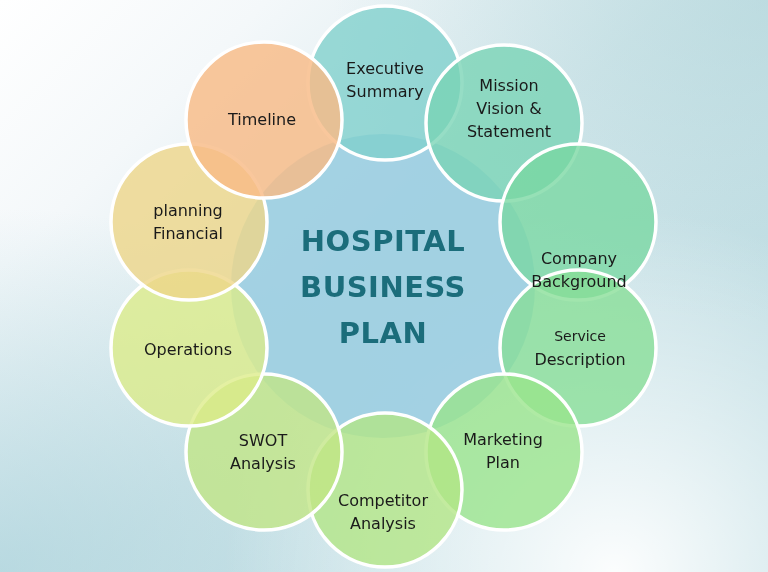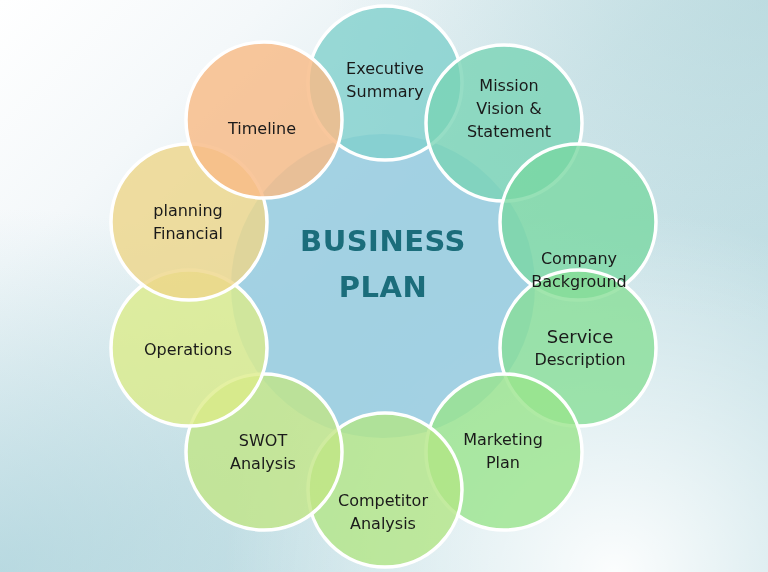--- a/index.html
+++ b/index.html
@@ -63,39 +63,40 @@
   </g>
   <g>
     <circle cx="189" cy="222" r="78" fill="#eed688" fill-opacity="0.8" stroke="#ffffff" stroke-width="3.5"></circle>
   </g>
   <g>
     <circle cx="264" cy="120" r="78" fill="#f8bb86" fill-opacity="0.82" stroke="#ffffff" stroke-width="3.5"></circle>
   </g>
 </svg>
 
 <div class="center-label">
+  <div>HOSPITAL</div>
   <div>BUSINESS</div>
   <div>PLAN</div>
 </div>
 
 <div class="node-label" style="left:385px; top:80px;">
   <div>Executive</div>
   <div>Summary</div>
 </div>
 <div class="node-label" style="left:509px; top:108px;">
   <div>Mission</div>
   <div>Vision &amp;</div>
   <div>Statement</div>
 </div>
 <div class="node-label" style="left:579px; top:222px;margin-top:48px;">
   <div>Company</div>
   <div>Background</div>
 </div>
 <div class="node-label" style="left:580px; top:348px;">
-  <div style="font-size:18px;">Service</div>
+  <div style="font-size:14px;">Service</div>
   <div>Description</div>
 </div>
 <div class="node-label" style="left:503px; top:451px;">
   <div>Marketing</div>
   <div>Plan</div>
 </div>
 <div class="node-label" style="left:383px; top:512px;">
   <div>Competitor</div>
   <div>Analysis</div>
 </div>
@@ -103,15 +104,15 @@
   <div>SWOT</div>
   <div>Analysis</div>
 </div>
 <div class="node-label" style="left:188px; top:349px;">
   <div>Operations</div>
 </div>
 <div class="node-label" style="left:188px; top:222px;">
   <div>planning</div>
   <div>Financial</div>
 </div>
-<div class="node-label" style="left:262px; top:119px;margin-top:9px;">
+<div class="node-label" style="left:262px; top:119px;">
   <div>Timeline</div>
 </div>
 
 </body></html>

